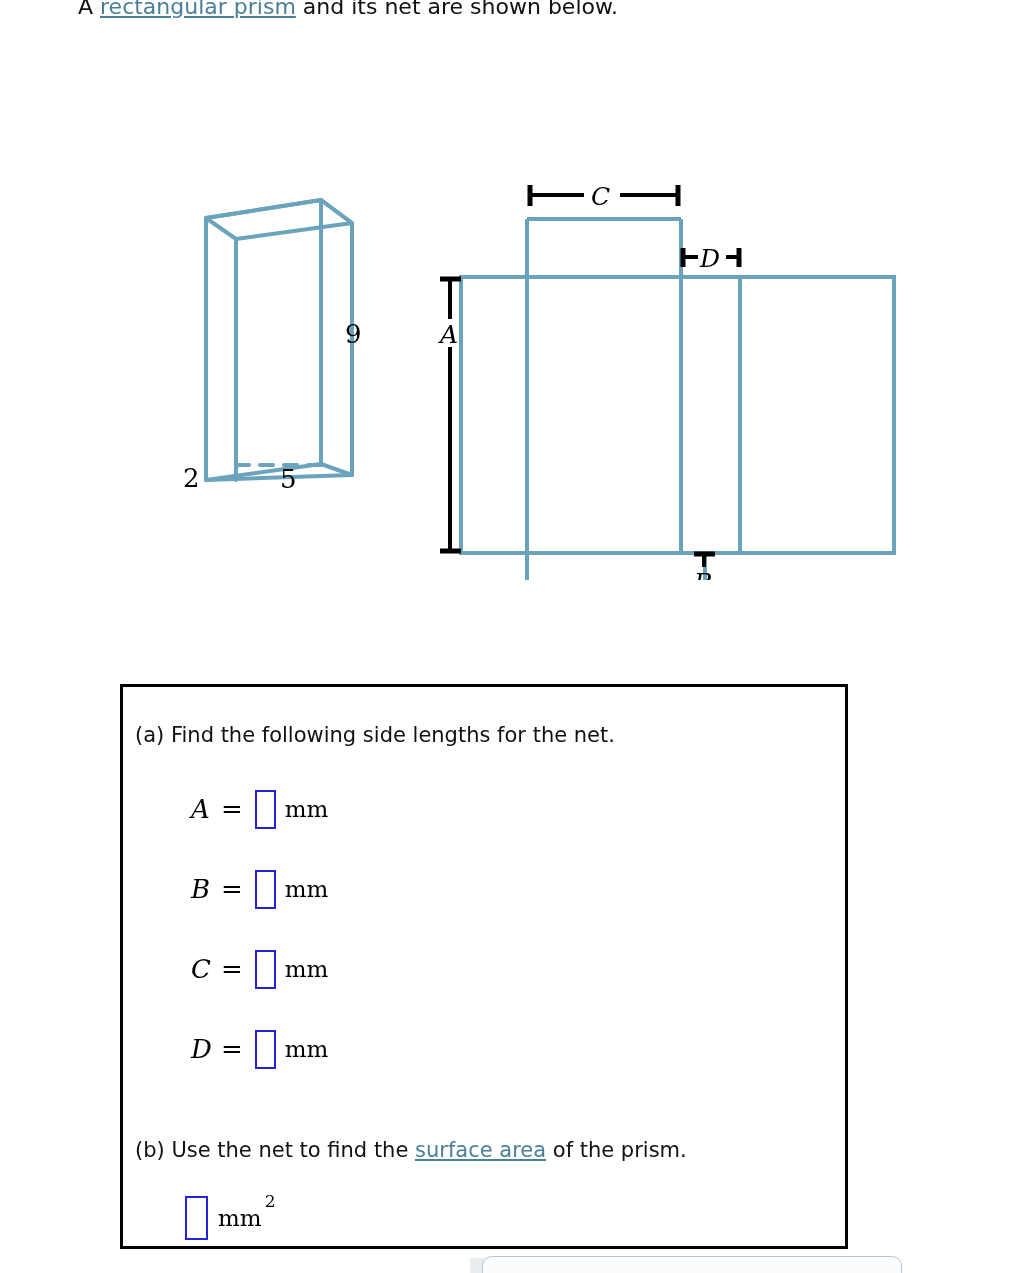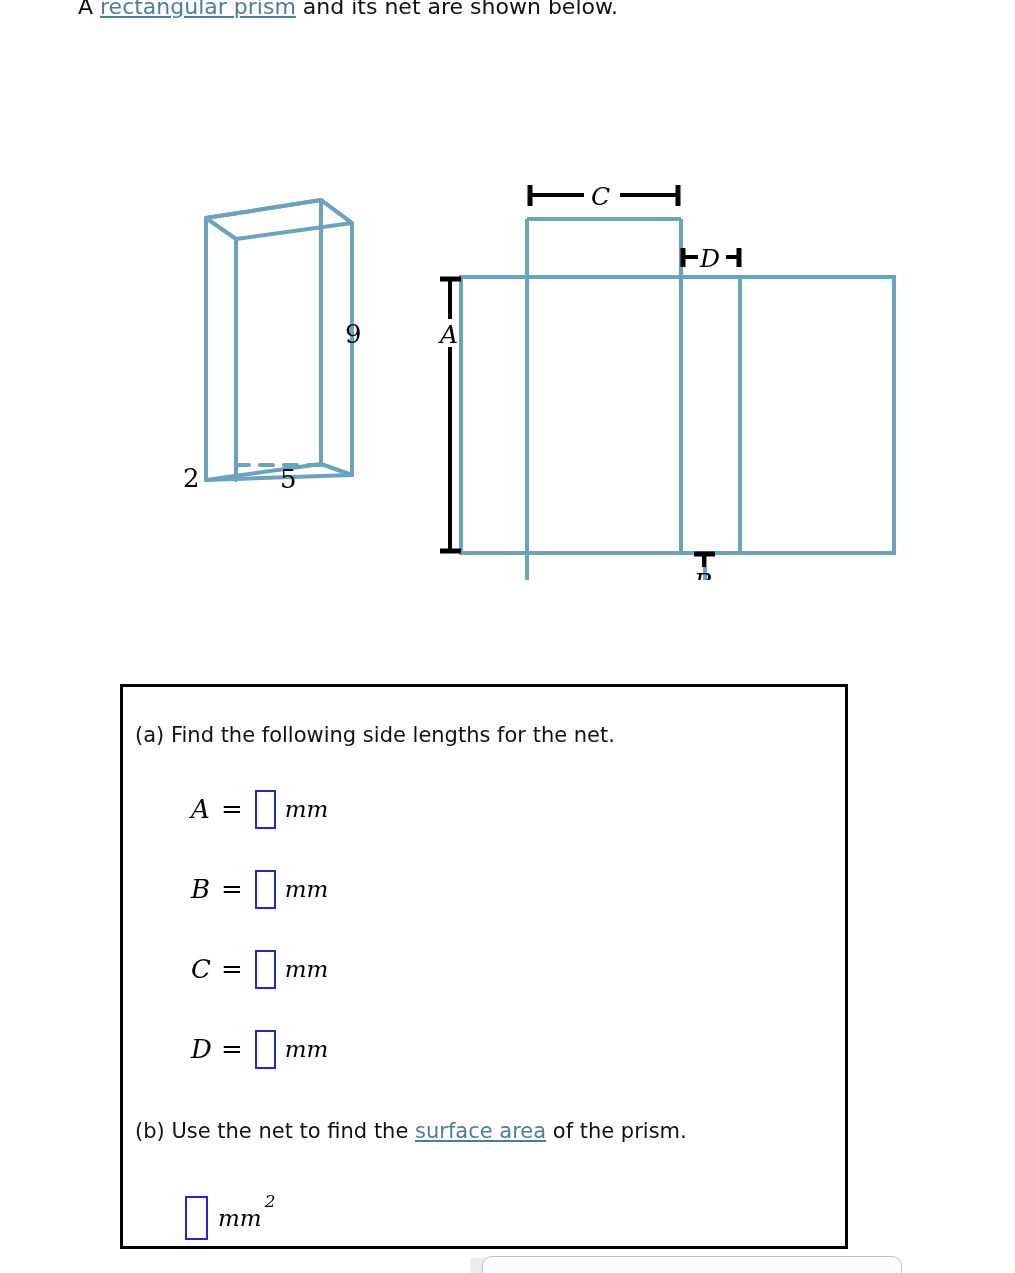--- a/index.html
+++ b/index.html
@@ -56,21 +56,21 @@
   }
 
   .q-label {
     position: absolute;
     font-size: 21px;
     line-height: 26px;
     color: #111111;
     white-space: nowrap;
   }
   #qa-label { left: 12px; top: 35px; }
-  #qb-label { left: 12px; top: 431px; }
+  #qb-label { left: 12px; top: 450px; }
 
   .ans-row {
     position: absolute;
     left: 68px;
     display: flex;
     align-items: center;
     height: 44px;
   }
   #row-a { top: 100px; }
   #row-b { top: 180px; }
@@ -96,21 +96,20 @@
     border: 2px solid #2323dc;
     box-sizing: border-box;
     background: #ffffff;
     display: inline-block;
     vertical-align: middle;
   }
   .unit {
     font-family: "DejaVu Serif", serif;
     font-size: 23px;
     margin-left: 9px;
-    font-style: italic;
   }
 
   #row-sa {
     position: absolute;
     left: 62px;
     top: 508px;
     display: flex;
     align-items: center;
     height: 46px;
   }

